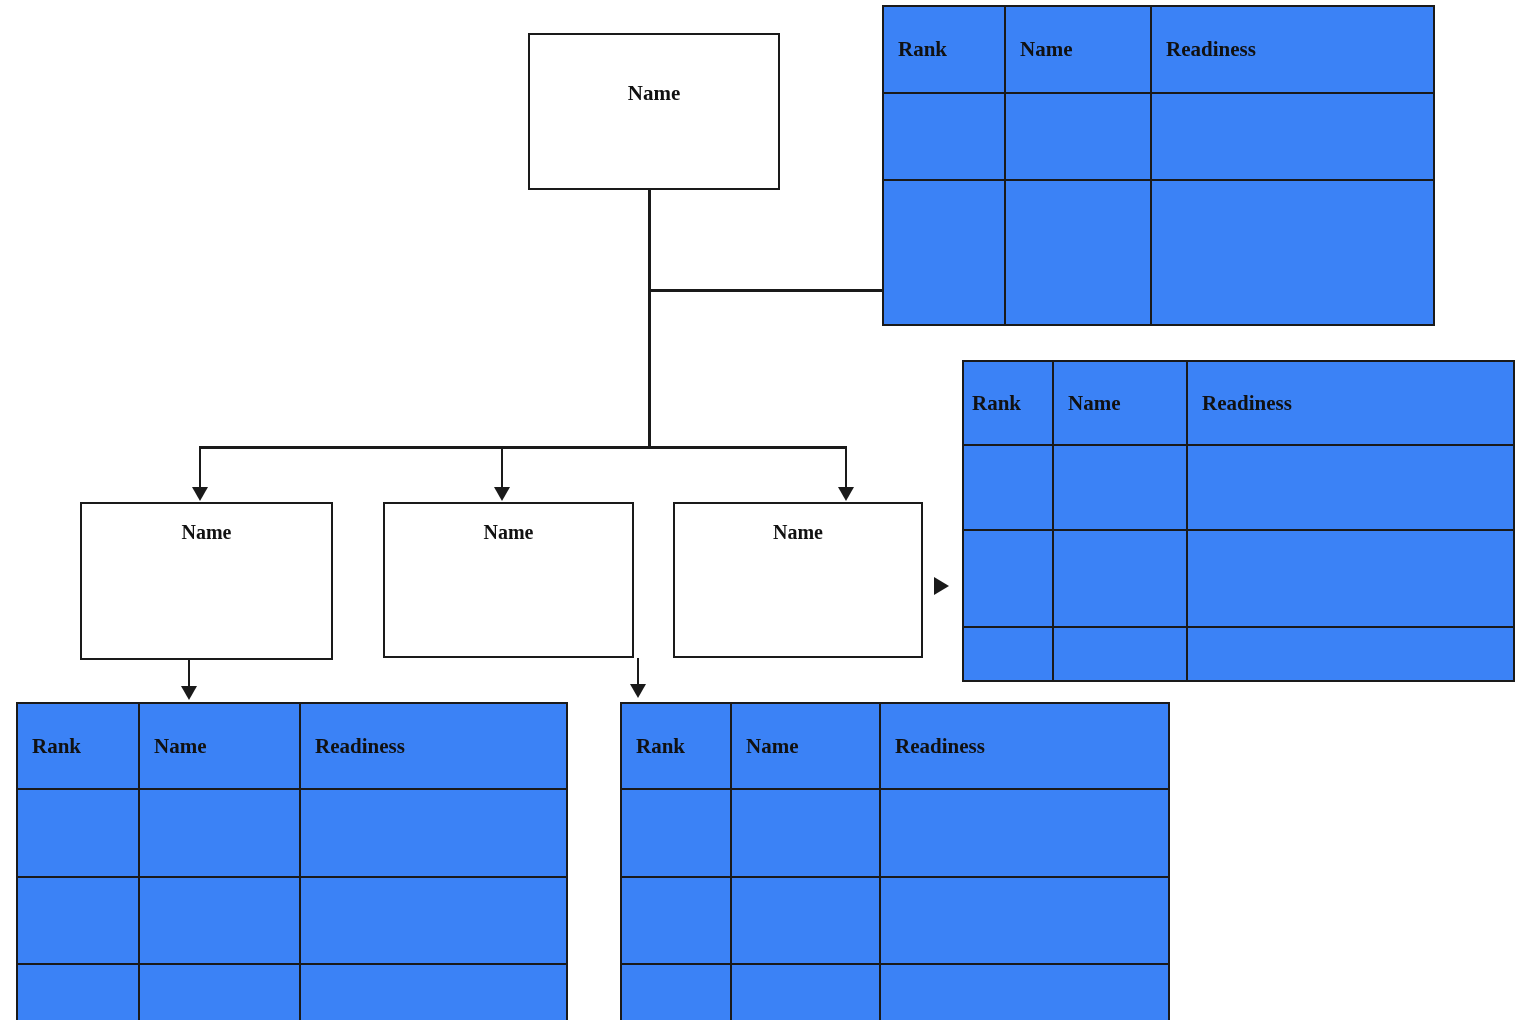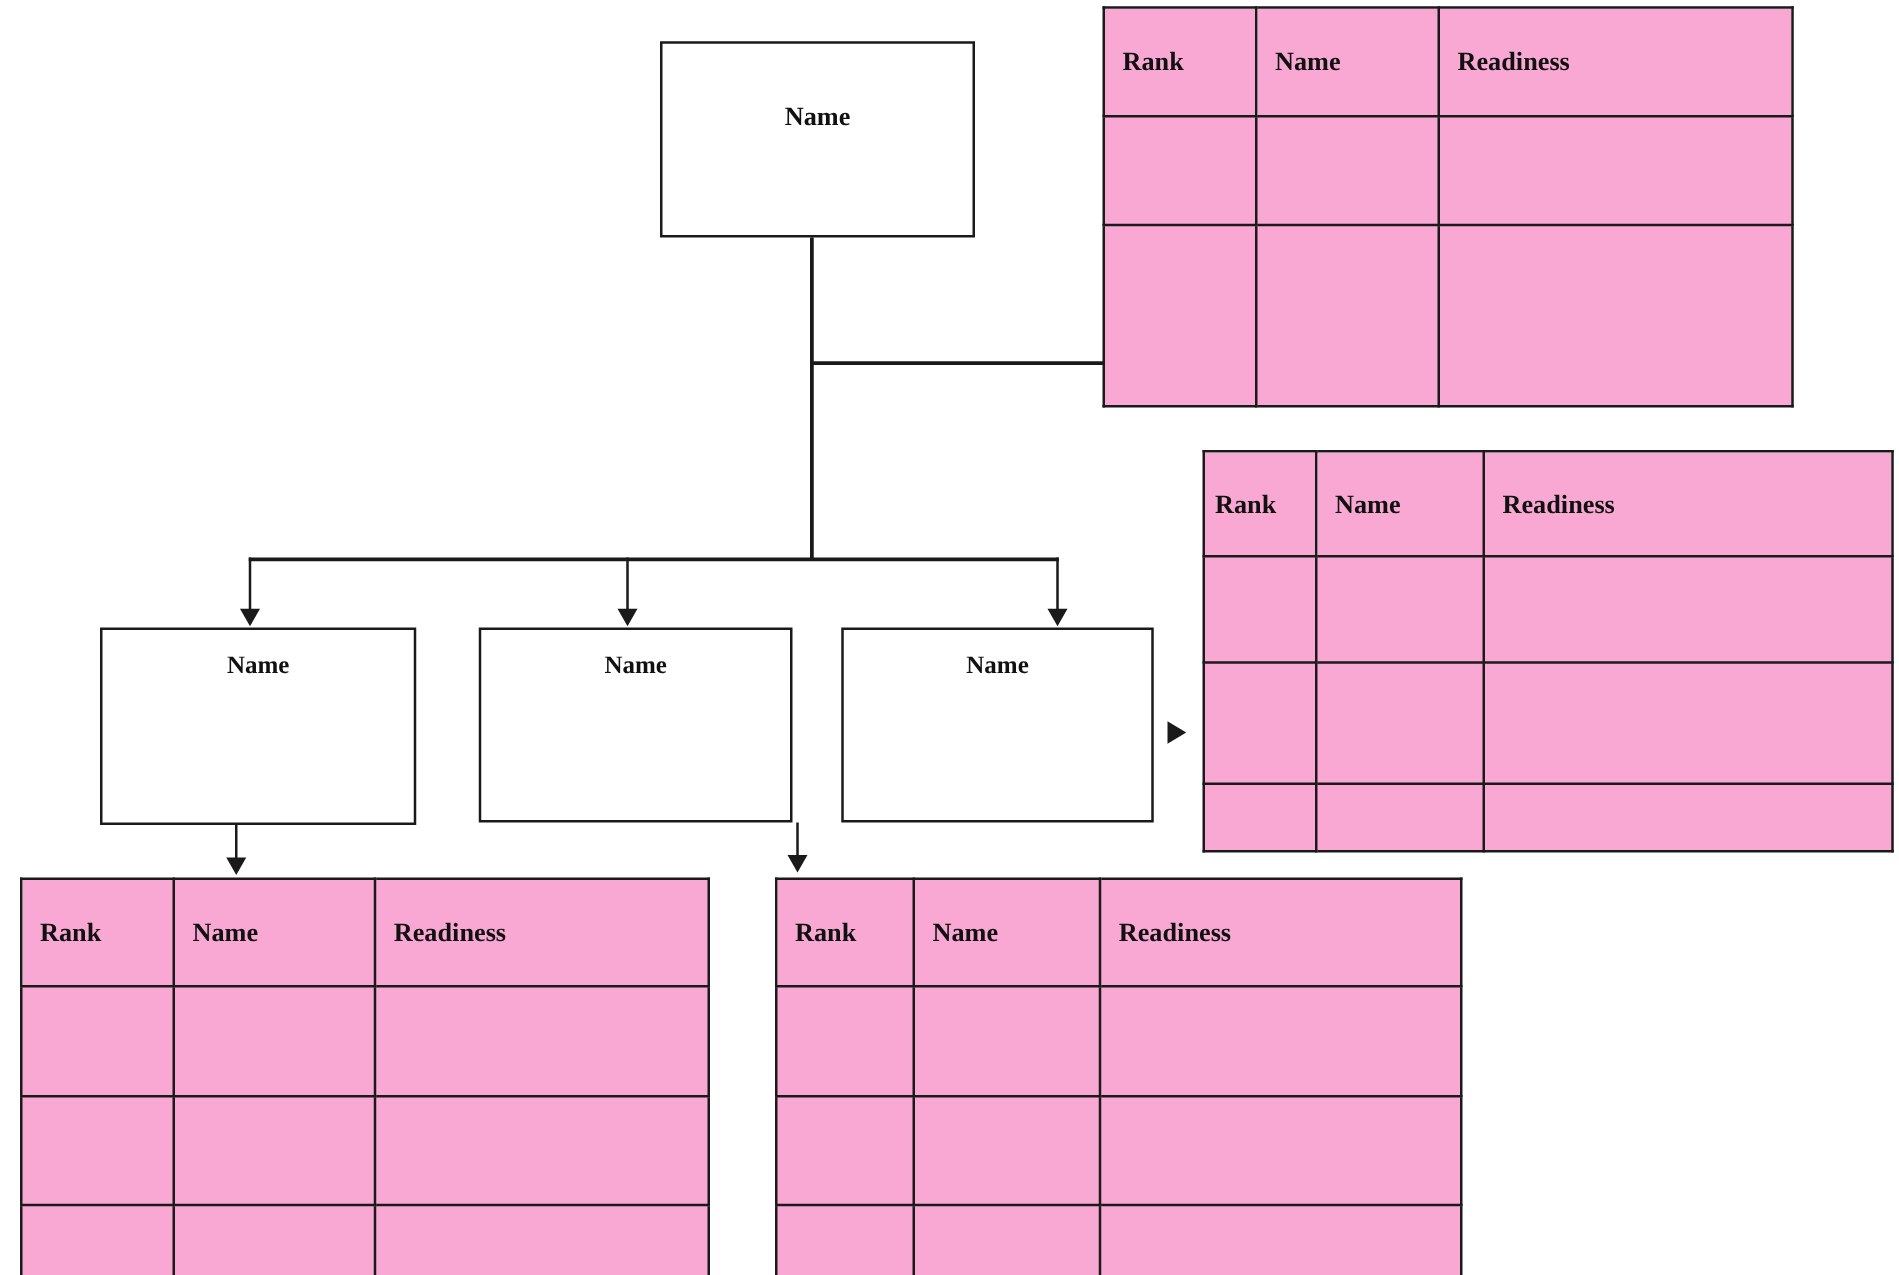--- a/index.html
+++ b/index.html
@@ -39,21 +39,21 @@
   .rn-table {
     position: absolute;
     box-sizing: border-box;
     border-collapse: collapse;
     background: #ffffff;
     table-layout: fixed;
   }
   .rn-table td {
     border: 2.2px solid #1a1a1a;
     padding: 0;
-    background: #f9a8d4;
+    background: #3b82f6;
     vertical-align: middle;
   }
   .rn-table td.hdr {
     font-weight: bold;
     color: #111111;
     padding-left: 14px;
     white-space: nowrap;
     overflow: hidden;
   }
   .rn-table td.hdr.tight {

